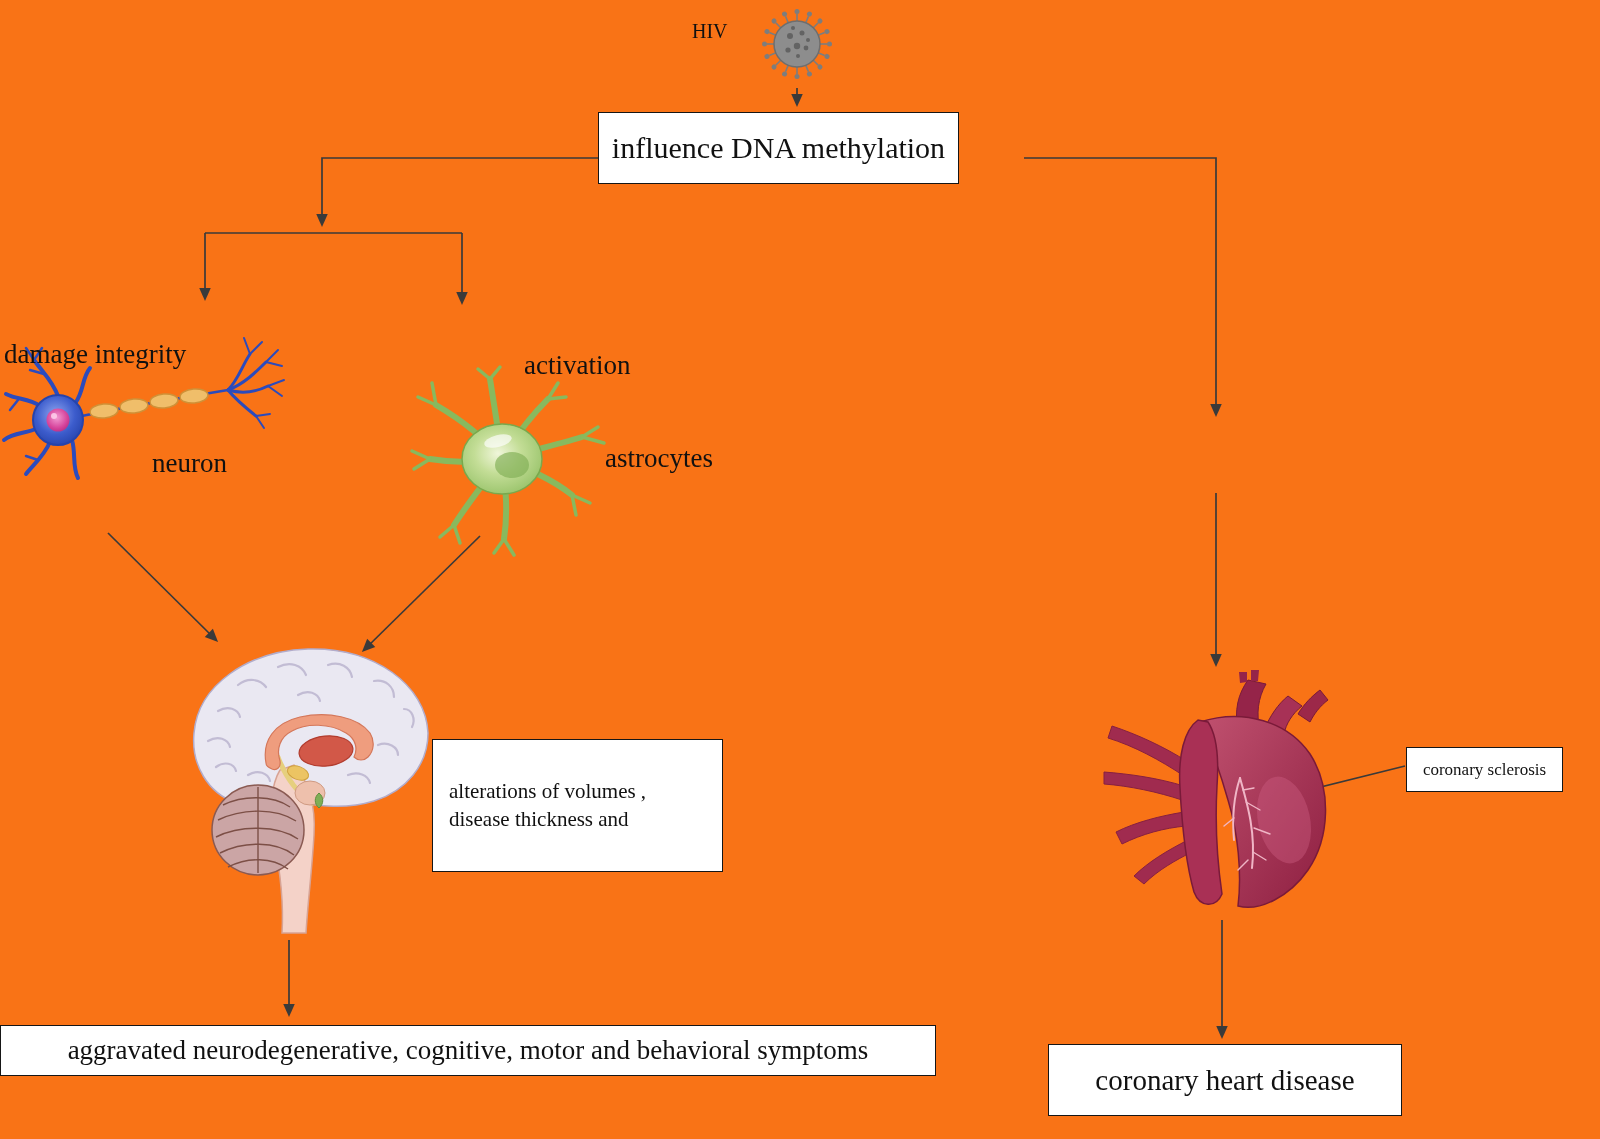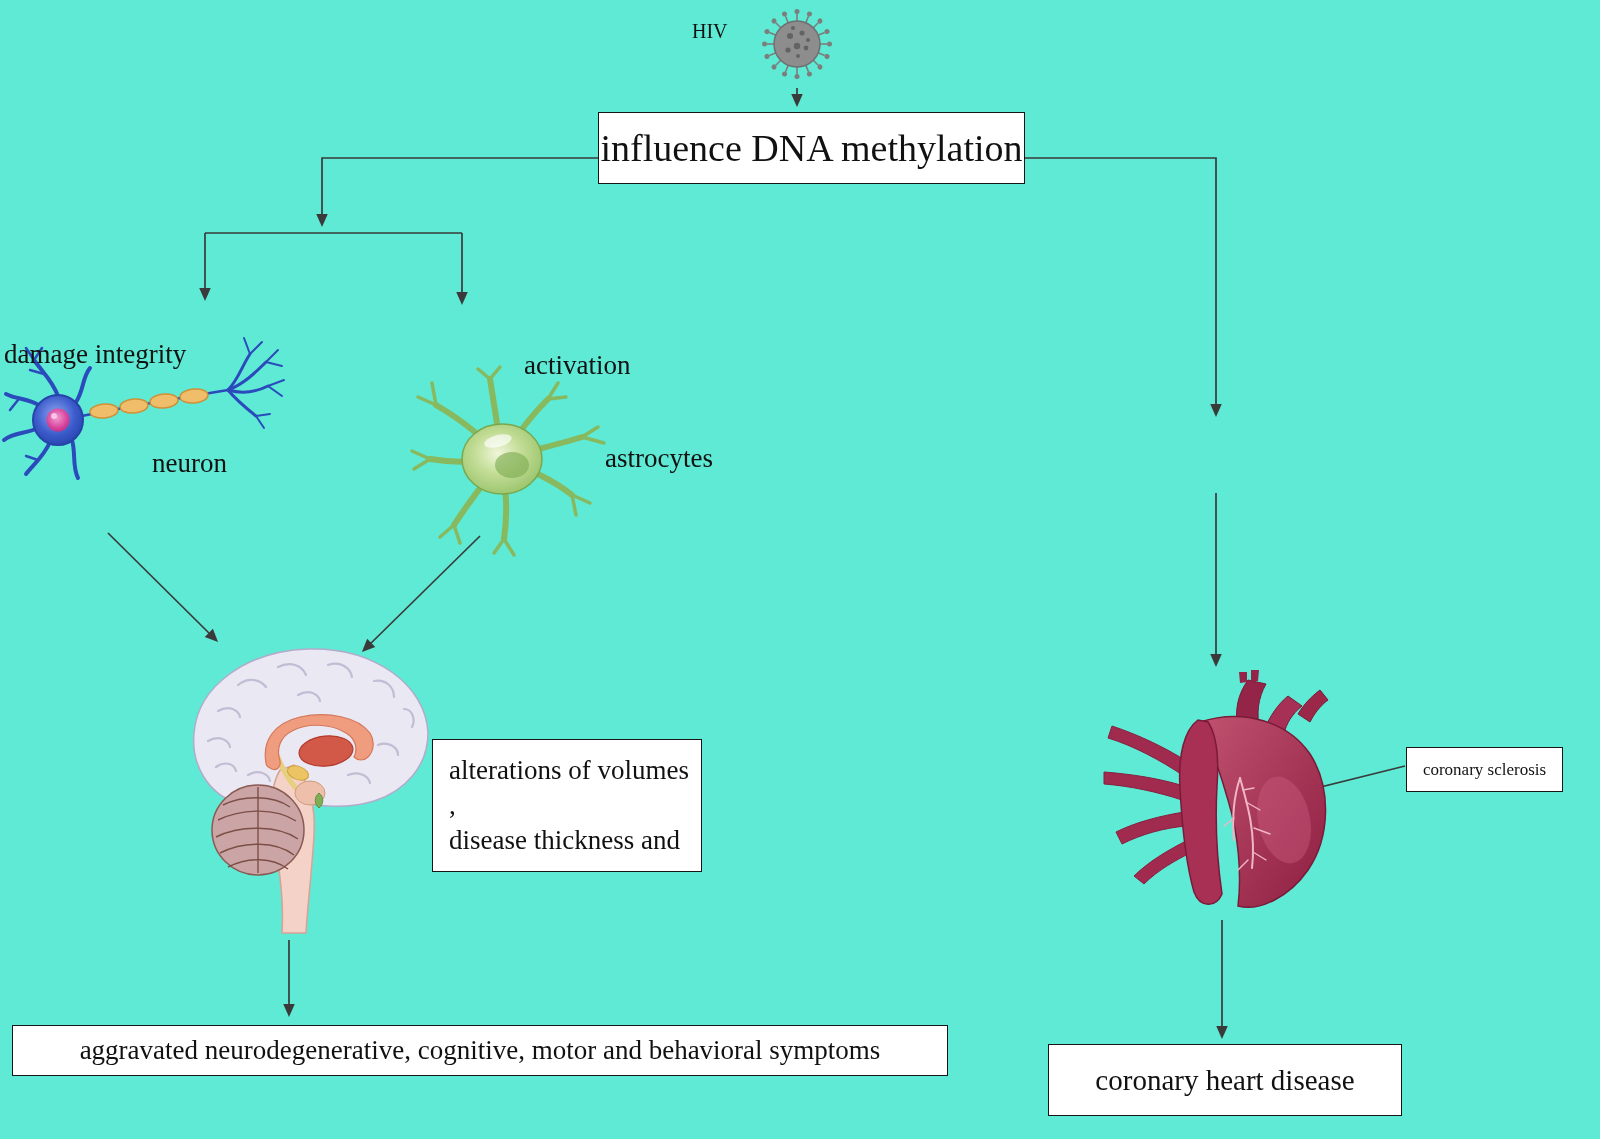--- a/index.html
+++ b/index.html
@@ -1,18 +1,18 @@
 <!DOCTYPE html>
 <html><head>
 <meta charset="utf-8">
 <style>
   * { box-sizing: border-box; }
   html,body { margin:0; padding:0; background:#ffffff; }
   body { font-family:"Liberation Serif","DejaVu Serif",serif; color:#111111; }
-  .canvas { position:relative; width:1600px; height:1139px; background:#5eead4; overflow:hidden; }
+  .canvas { position:relative; width:1600px; height:1139px; background:#f97316; overflow:hidden; }
   #arrows { position:absolute; left:0; top:0; z-index:1; }
   .illus { position:absolute; z-index:2; }
   .node-box { position:absolute; z-index:3; border:1.6px solid #161616; background:#ffffff;
               display:flex; align-items:center; justify-content:center; text-align:center; }
   .label { position:absolute; z-index:3; white-space:nowrap; }
   .alter-lines { display:flex; flex-direction:column; align-items:flex-start; text-align:left; line-height:1.3; }
 </style>
 </head>
 <body>
 
@@ -115,21 +115,21 @@
         <circle cx="50" cy="31" r="2.5"></circle>
       <circle cx="45" cy="44" r="3.2"></circle>
         <circle cx="54" cy="46" r="2.4"></circle>
       <circle cx="36" cy="48" r="2.6"></circle>
         <circle cx="46" cy="54" r="2"></circle>
       <circle cx="41" cy="26" r="2"></circle>
         <circle cx="56" cy="38" r="2"></circle>
     </g>
   </svg>
 
-  <div class="node-box" style="left:598px; top:112px; width:427px; height:72px; font-size:38px;">
+  <div class="node-box" style="left:598px; top:112px; width:361px; height:72px; font-size:30px;">
     <span>influence DNA methylation</span>
   </div>
 
   <span class="label" style="left:4px; top:330px; font-size:27px;margin-top:9px;">damage integrity</span>
   <span class="label" style="left:152px; top:448px; font-size:27px;">neuron</span>
   <span class="label" style="left:524px; top:350px; font-size:27px;">activation</span>
   <span class="label" style="left:605px; top:443px; font-size:27px;">astrocytes</span>
 
   <svg class="illus" style="left:0px; top:322px;" width="300" height="170" viewBox="0 0 300 170">
     <defs>
@@ -251,26 +251,26 @@
       </g>
     </g>
     <path d="M100,112 C108,134 120,148 134,158" stroke="#e6cf7e" stroke-width="5" fill="none" stroke-linecap="round"></path>
     <ellipse cx="132" cy="148" rx="15" ry="12" fill="#eec0ac" stroke="#cf9a82" stroke-width="1"></ellipse>
     <path d="M88,118 C84,96 96,78 122,72 C150,66 180,72 192,88 C197,96 196,106 190,112 C186,116 180,116 176,112 C180,104 178,94 168,88 C152,78 128,78 114,86 C102,92 98,104 102,116 C103,122 99,126 94,124 C90,122 88,121 88,118 Z" fill="#ef9d7e" stroke="#d4775a" stroke-width="1.2"></path>
     <ellipse cx="148" cy="106" rx="27" ry="15" fill="#d25848" stroke="#b23c2e" stroke-width="1.2" transform="rotate(-6 148 106)"></ellipse>
     <ellipse cx="120" cy="128" rx="11" ry="6.5" fill="#ecc463" stroke="#cfa23e" stroke-width="1" transform="rotate(20 120 128)"></ellipse>
     <path d="M141,148 C146,152 146,159 141,163 C136,159 136,152 141,148 Z" fill="#7fae55" stroke="#5e8c3c" stroke-width="1"></path>
   </svg>
 
-  <div class="node-box alter-lines" style="left:432px; top:739px; width:270px; height:133px; font-size:27px; padding-left:16px; ">
+  <div class="node-box alter-lines" style="left:432px; top:739px; width:291px; height:133px; font-size:21px; padding-left:16px; ">
     <div>alterations of volumes ,</div>
     <div>disease thickness and</div>
   </div>
 
-  <div class="node-box" style="left:12px; top:1025px; width:936px; height:51px; font-size:27px;align-items:center;">
+  <div class="node-box" style="left:0px; top:1025px; width:936px; height:51px; font-size:27px;align-items:center;">
     <span>aggravated neurodegenerative, cognitive, motor and behavioral symptoms</span>
   </div>
 
 
   <svg class="illus" style="left:1088px; top:670px;" width="275" height="252" viewBox="0 0 275 252">
     <defs>
       <linearGradient id="hgrad" x1="0" y1="0" x2="1" y2="1">
         <stop offset="0%" stop-color="#c0516f"></stop>
         <stop offset="100%" stop-color="#8e1f41"></stop>
       </linearGradient>

